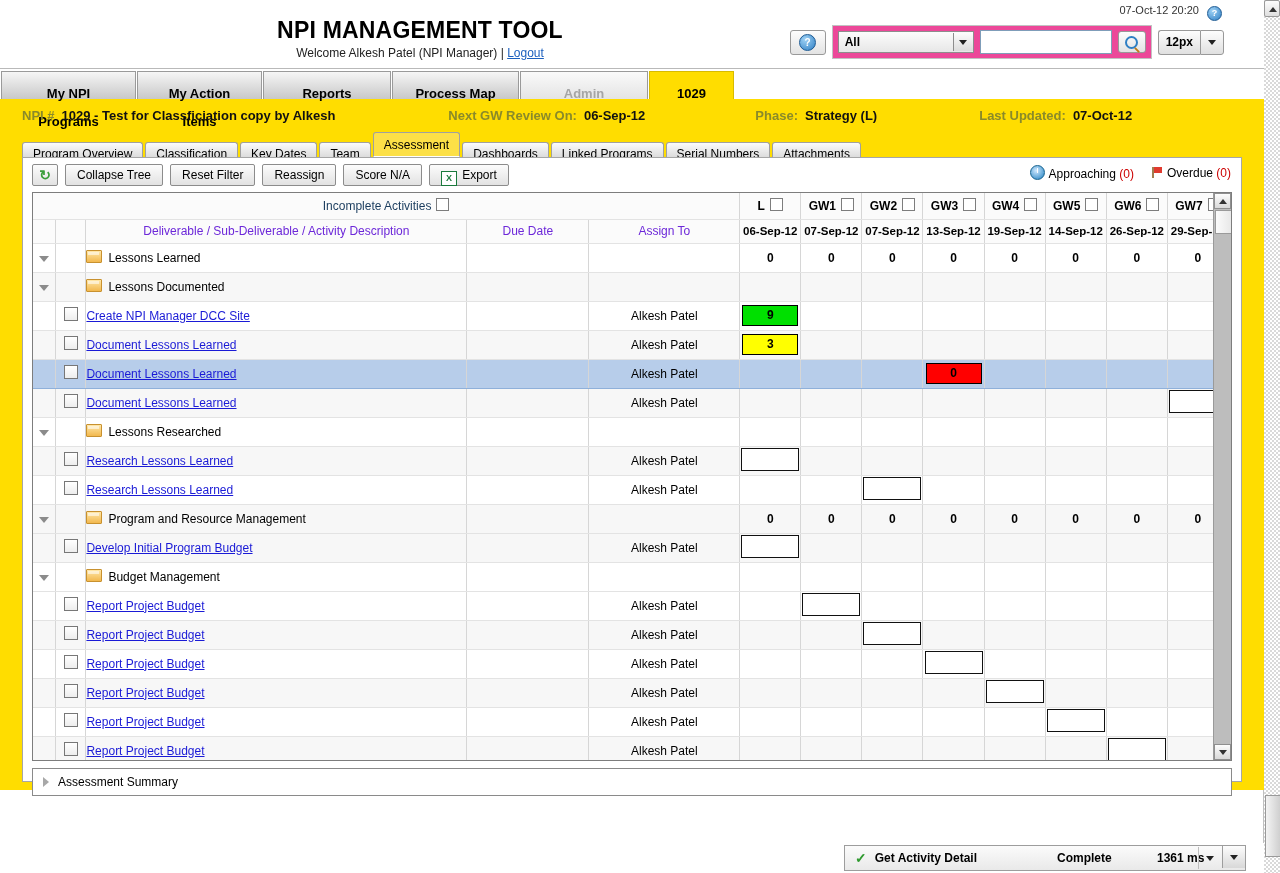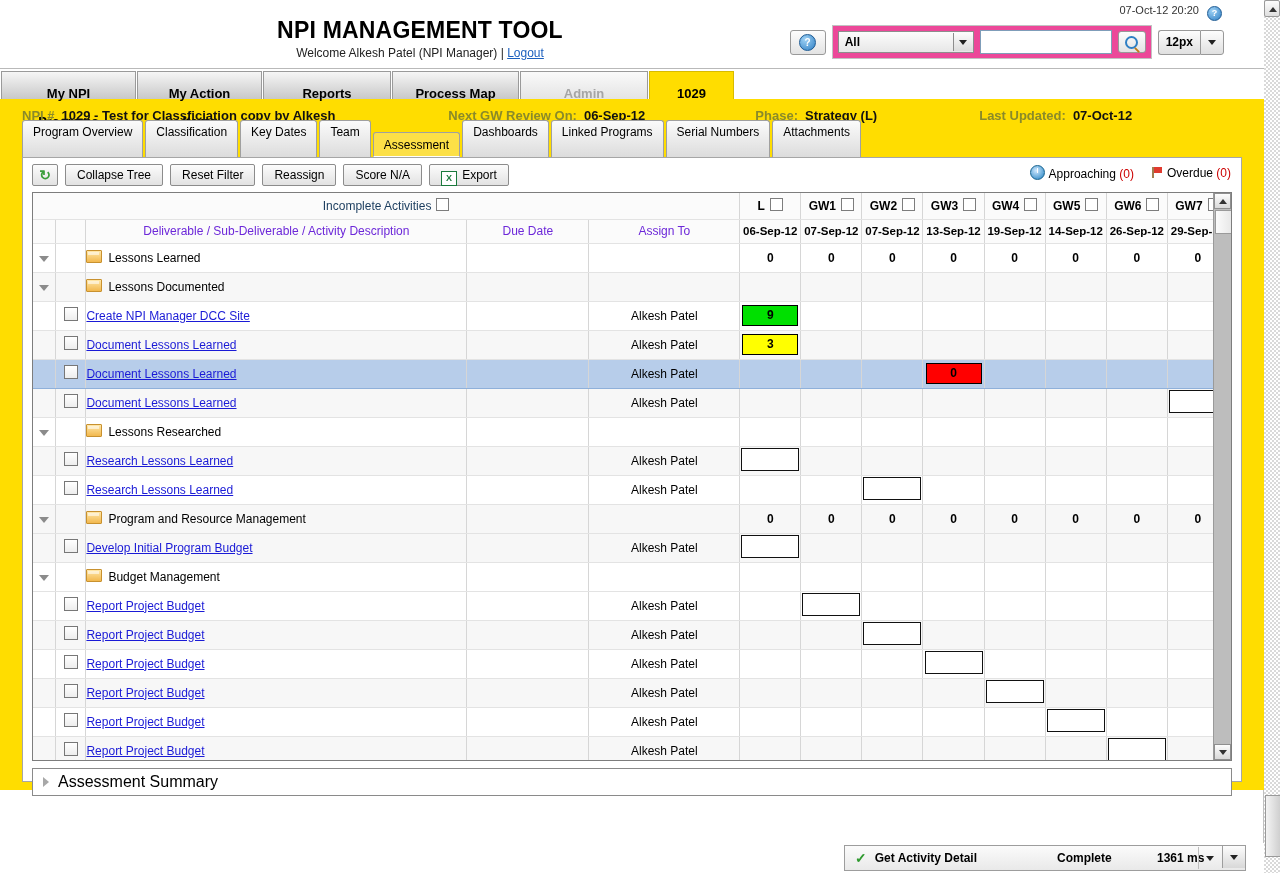--- a/index.html
+++ b/index.html
@@ -99,21 +99,21 @@
 
   
   .npiband{background:#ffdd00;height:33px;display:flex;align-items:center;
            font-size:13px;}
   .npiband .lbl{color:#8a8a2a;font-weight:bold;margin-right:7px;}
   .npiband .val{font-weight:bold;color:#111;}
   .seg{display:flex;align-items:center;}
 
   
   .subtabwrap{background:#ffdd00;padding:0 0 0 22px;height:25px;display:flex;align-items:flex-end;}
-  .stab{height:37px;line-height:23px;padding:0 10px;font-size:12px;
+  .stab{height:15px;line-height:23px;padding:0 10px;font-size:12px;
         background:linear-gradient(#fbfbfb,#dcdcdc);
         border:1px solid #a0a0a0;border-bottom:none;margin-right:2px;
         border-radius:3px 3px 0 0;cursor:pointer;box-sizing:border-box;}
   .stab.active{background:#fde047;border-bottom:1px solid #fff;height:25px;line-height:25px;}
 
   
   .panel{background:#fff;border:1px solid #a6a6a6;margin:0 22px;height:625px;
          box-sizing:border-box;position:relative;}
   .yellowpad{background:#ffdd00;padding-bottom:8px;}
 
@@ -191,21 +191,21 @@
   .gsb .ar{position:absolute;left:0;width:17px;height:16px;box-sizing:border-box;
     background:linear-gradient(#fdfdfd,#d9d9d9);border:1px solid #8f8f8f;
     display:flex;align-items:center;justify-content:center;}
   .gsb .ar.up{top:0;}
   .gsb .ar.dn{bottom:0;}
   .gsb .thumb{position:absolute;left:1px;top:17px;width:15px;height:22px;
     background:linear-gradient(90deg,#fbfbfb,#e8e8e8);border:1px solid #9a9a9a;}
 
   
   .summary{margin:7px 9px 0 9px;border:1px solid #8a8a8a;height:26px;
-           display:flex;align-items:center;padding-left:10px;font-size:16px;background:#fff;}
+           display:flex;align-items:center;padding-left:10px;font-size:12px;background:#fff;}
   .tri-r{display:inline-block;border-top:5px solid transparent;border-bottom:5px solid transparent;
      border-left:6px solid #a8a8a8;margin-right:9px;}
 
   
   .bottom{position:absolute;left:0;bottom:0;width:1264px;height:30px;background:#fff;}
   .statusbar{position:absolute;right:18px;bottom:2px;width:400px;height:24px;
     background:linear-gradient(#fbfbfb,#e9e9e9);border:1px solid #9d9d9d;
     display:flex;align-items:center;font-size:12px;font-weight:bold;}
   .statusbar .ok{color:#2f9a2f;font-size:14px;margin:0 8px 0 10px;}
   .statusbar .lbl{flex:0 0 auto;}

